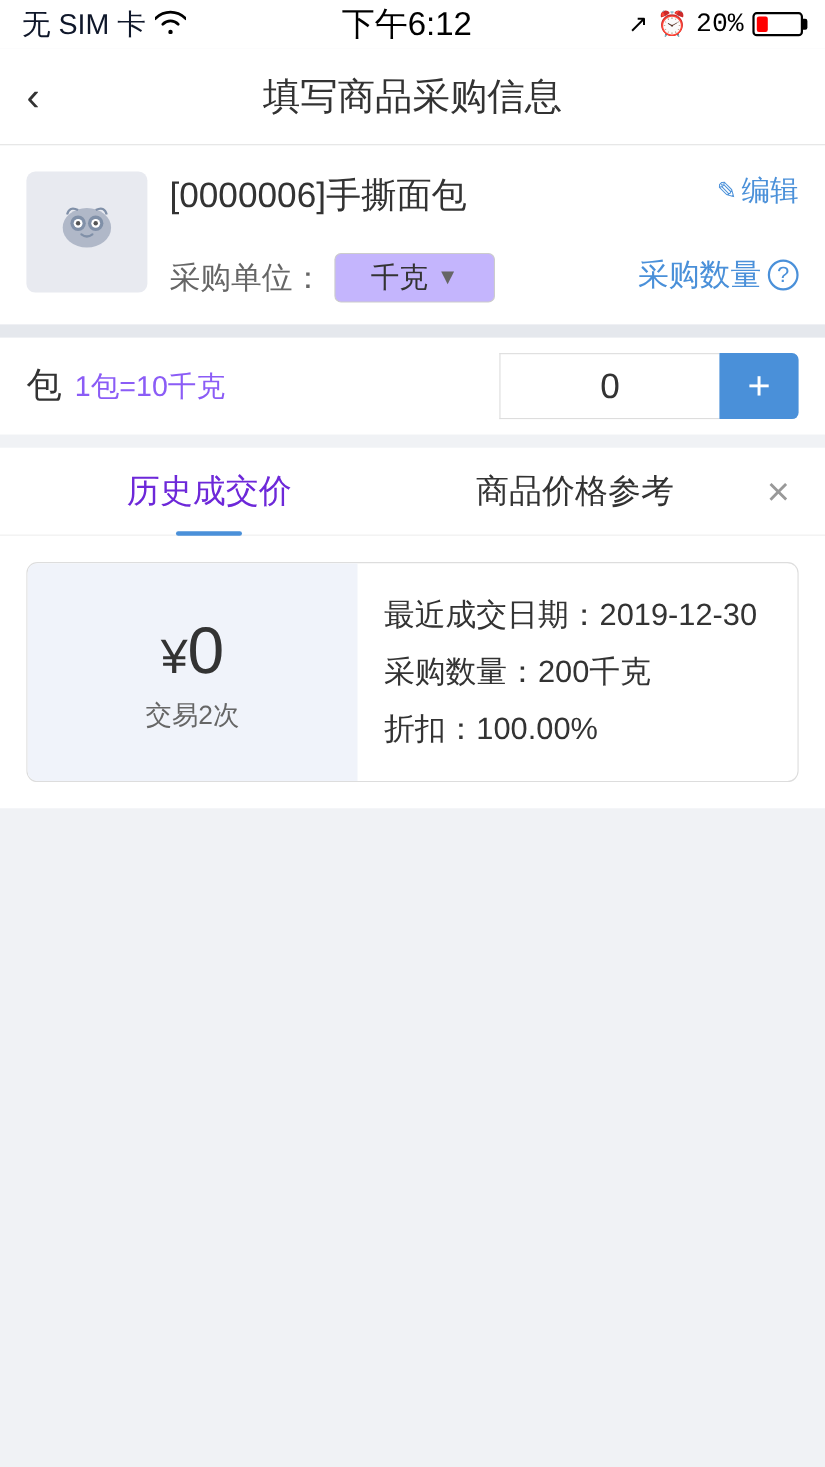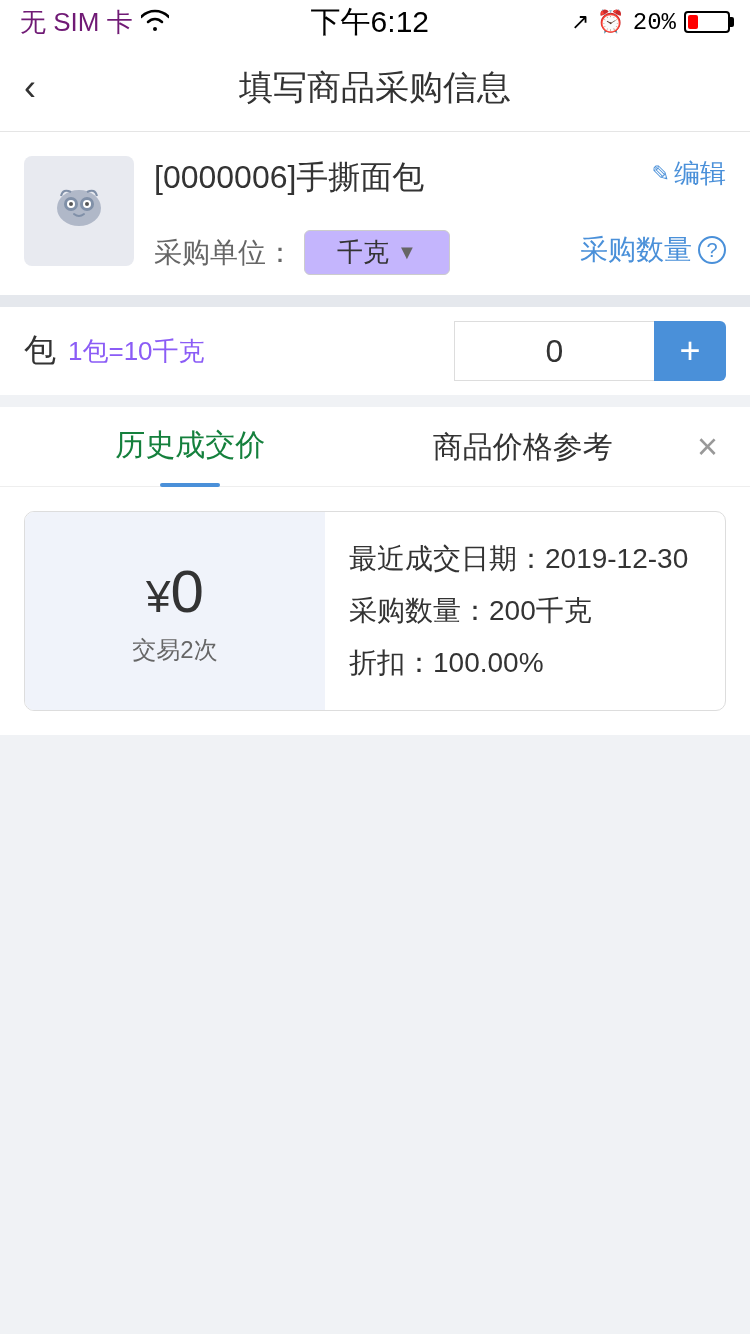--- a/index.html
+++ b/index.html
@@ -21,21 +21,21 @@
       align-items: center;
       justify-content: space-between;
       padding: 0 20px;
       font-size: 28px;
     }
     .status-left {
       display: flex;
       align-items: center;
       gap: 8px;
       font-size: 26px;
-      color: #701a75;
+      color: #0f172a;
     }
     .status-center {
       font-size: 30px;
       font-weight: 500;
       color: #000;
     }
     .status-right {
       display: flex;
       align-items: center;
       gap: 8px;
@@ -250,23 +250,22 @@
       flex: 1;
       text-align: center;
       font-size: 30px;
       color: #333;
       height: 80px;
       line-height: 80px;
       cursor: pointer;
       position: relative;
     }
     .tab-item.active {
-      color: #15803d;
-      font-weight: 500;
-      font-family: Liberation Mono, monospace;
+      color: #6d28d9;
+      font-weight: 500;
     }
     .tab-item.active::after {
       content: '';
       position: absolute;
       bottom: 0;
       left: 50%;
       transform: translateX(-50%);
       width: 60px;
       height: 4px;
       background: #4a90d9;

